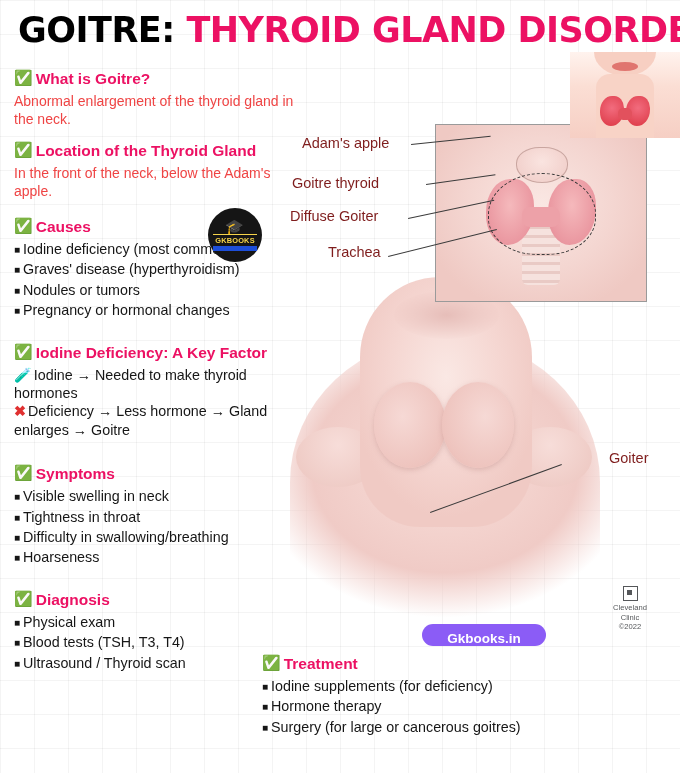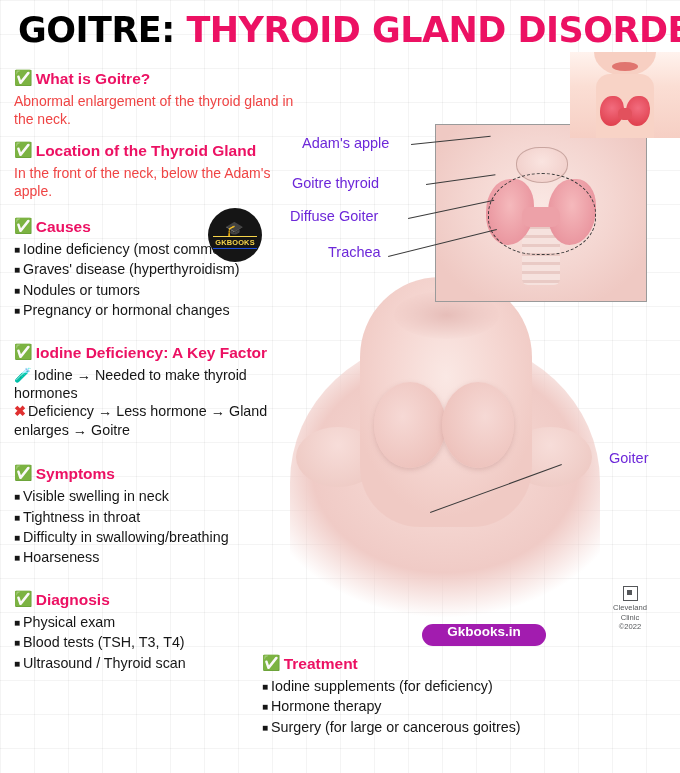--- a/index.html
+++ b/index.html
@@ -115,21 +115,21 @@
     flex-direction: column;
     align-items: center;
     justify-content: center;
   }
   .logo .cap { font-size: 15px; line-height: 13px; margin-bottom: 1px; }
   .logo .nm {
     font-size: 7.4px;
     font-weight: bold;
     letter-spacing: 0.2px;
     border-top: 1px solid #f6d44a;
-    border-bottom: 1px solid #1d4ed8;
+    border-bottom: 5px solid #1d4ed8;
     padding: 1px 2px;
     color: #f6d44a;
   }
 
   
   .illus {
     position: absolute;
     left: 280px;
     top: 52px;
     width: 400px;
@@ -284,43 +284,43 @@
     position: absolute; left: 48px; top: 56px;
     width: 14px; height: 12px;
     background: #e2515d;
     border-radius: 5px;
   }
 
   
   .callout {
     position: absolute;
     font-size: 14.5px;
-    color: #6d28d9;
+    color: #7f1d1d;
     white-space: nowrap;
   }
   .leader {
     position: absolute;
     height: 1px;
     background: #3b3b3b;
     transform-origin: 0 0;
   }
 
   .brandbar {
     position: absolute;
     left: 422px;
     top: 624px;
     width: 124px;
     height: 22px;
-    background: #a21caf;
+    background: #8b5cf6;
     border-radius: 11px;
     color: #ffffff;
     font-size: 13.5px;
     font-weight: bold;
     display: flex;
-    align-items: flex-start;
+    align-items: flex-end;
     justify-content: center;
   }
   .cc-credit {
     position: absolute;
     left: 600px;
     top: 586px;
     width: 60px;
     text-align: center;
     font-size: 7.6px;
     line-height: 9.5px;

